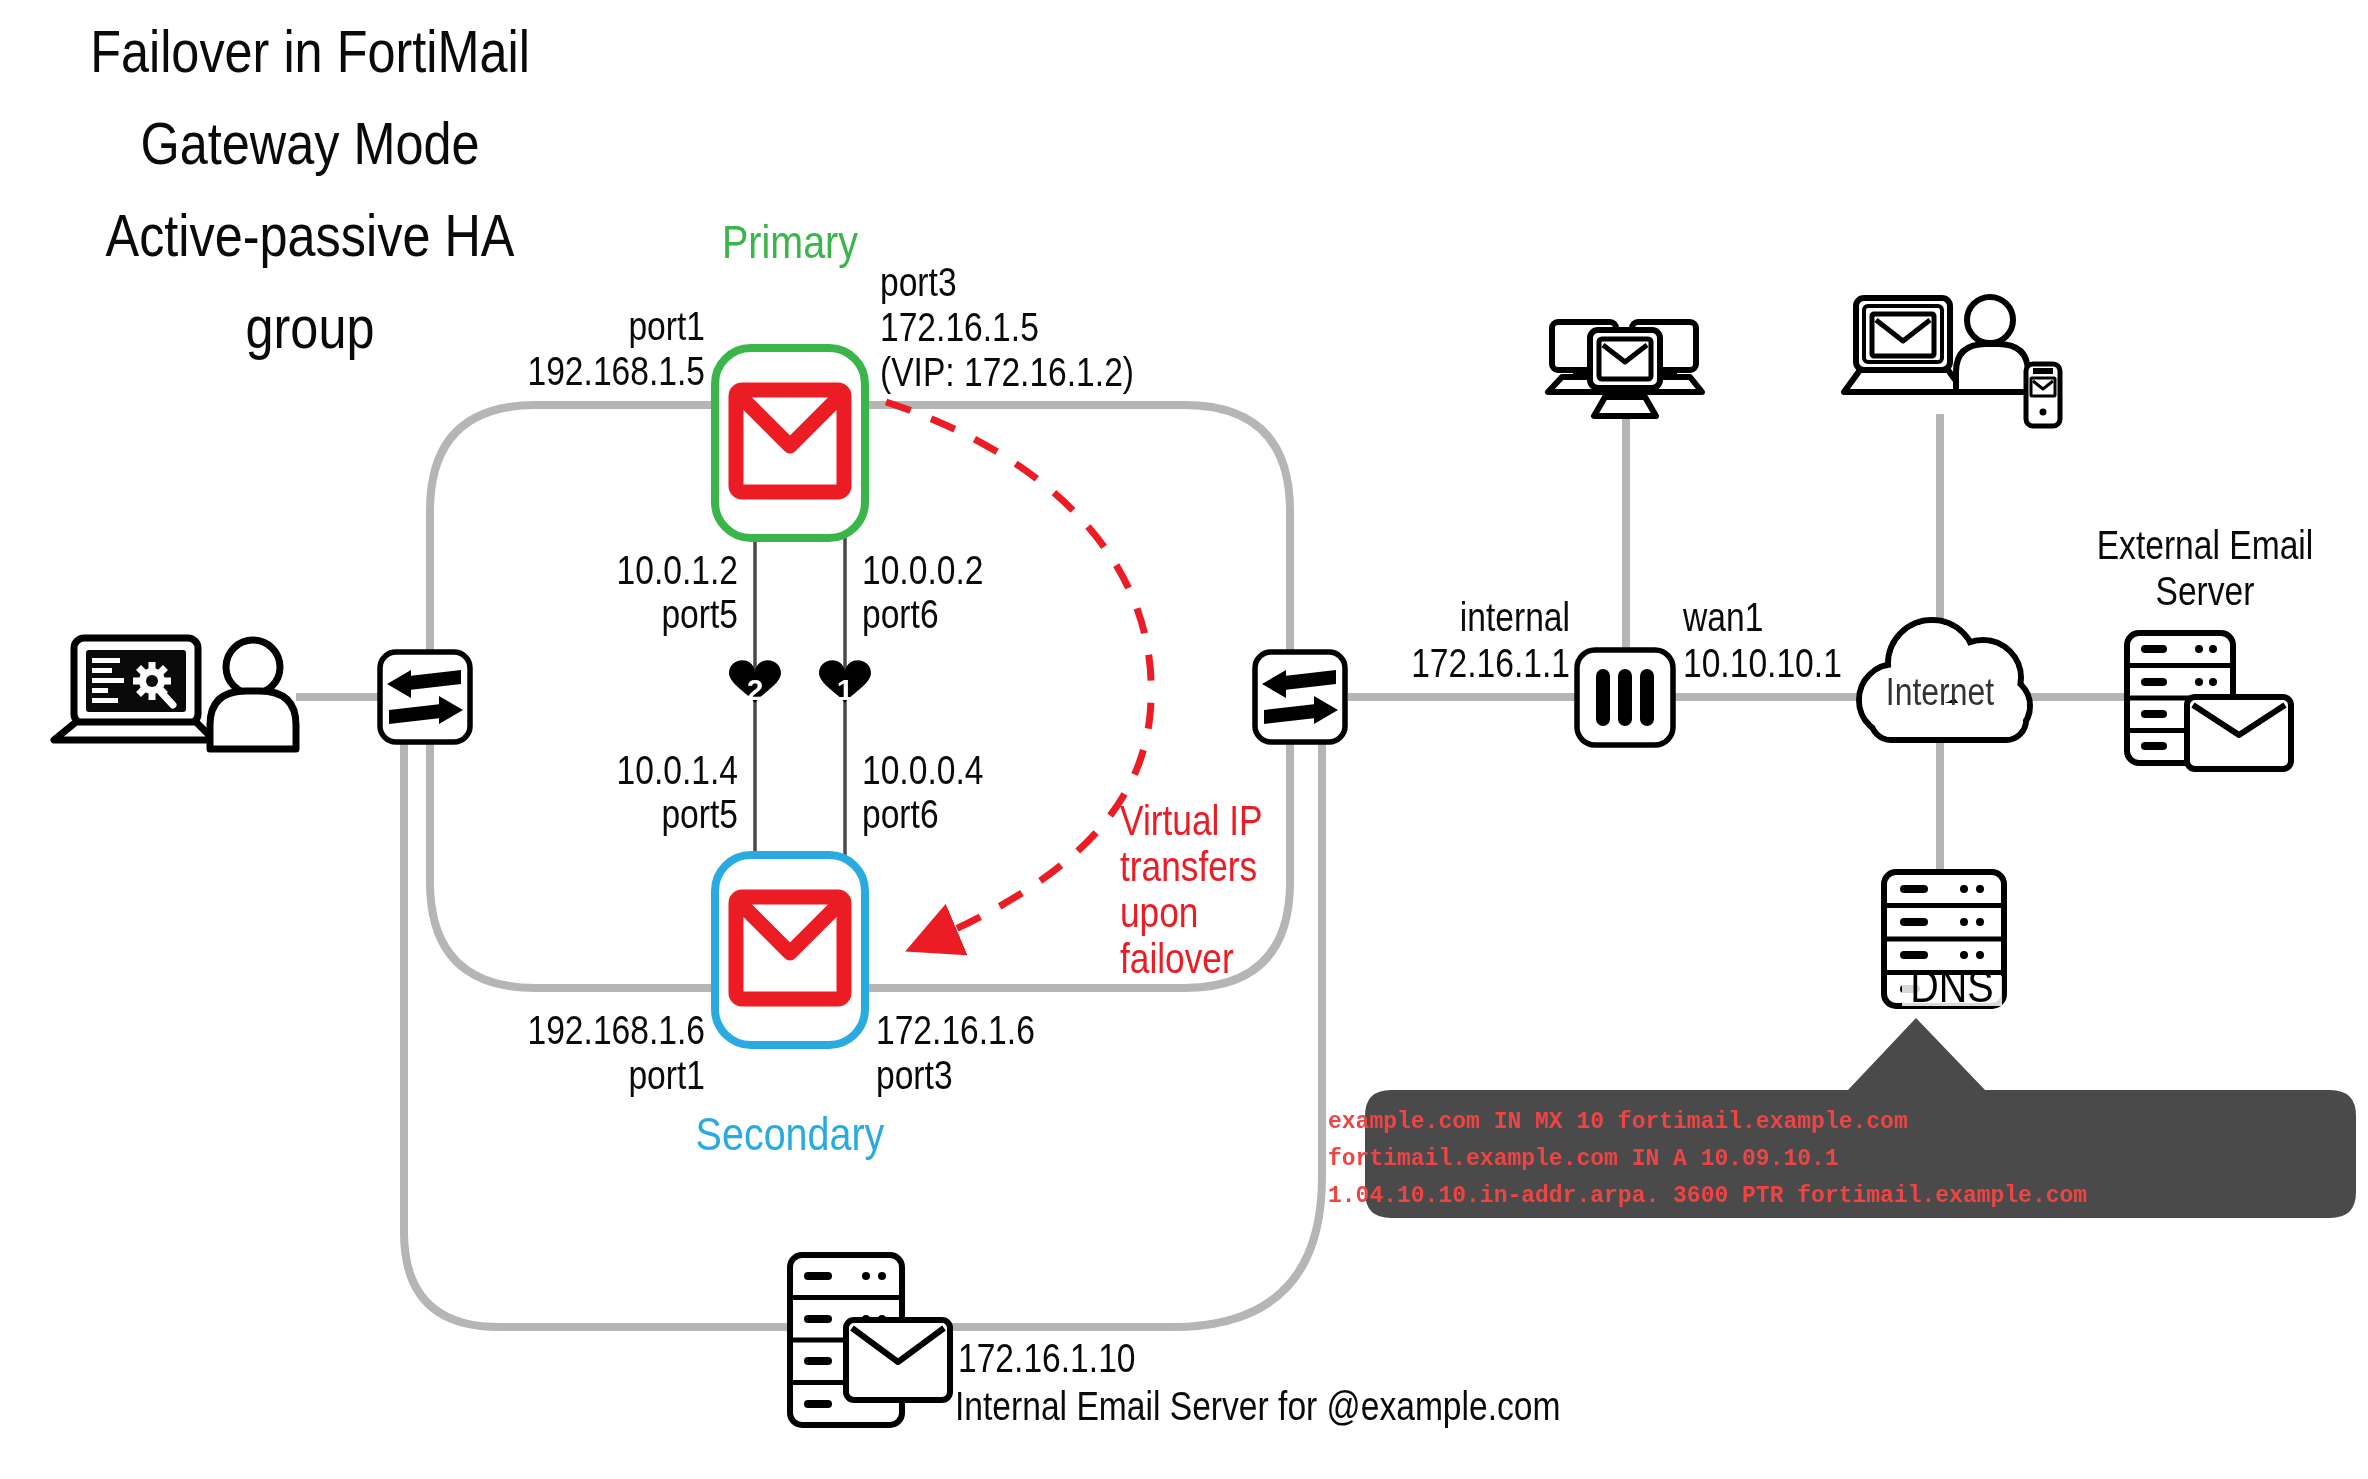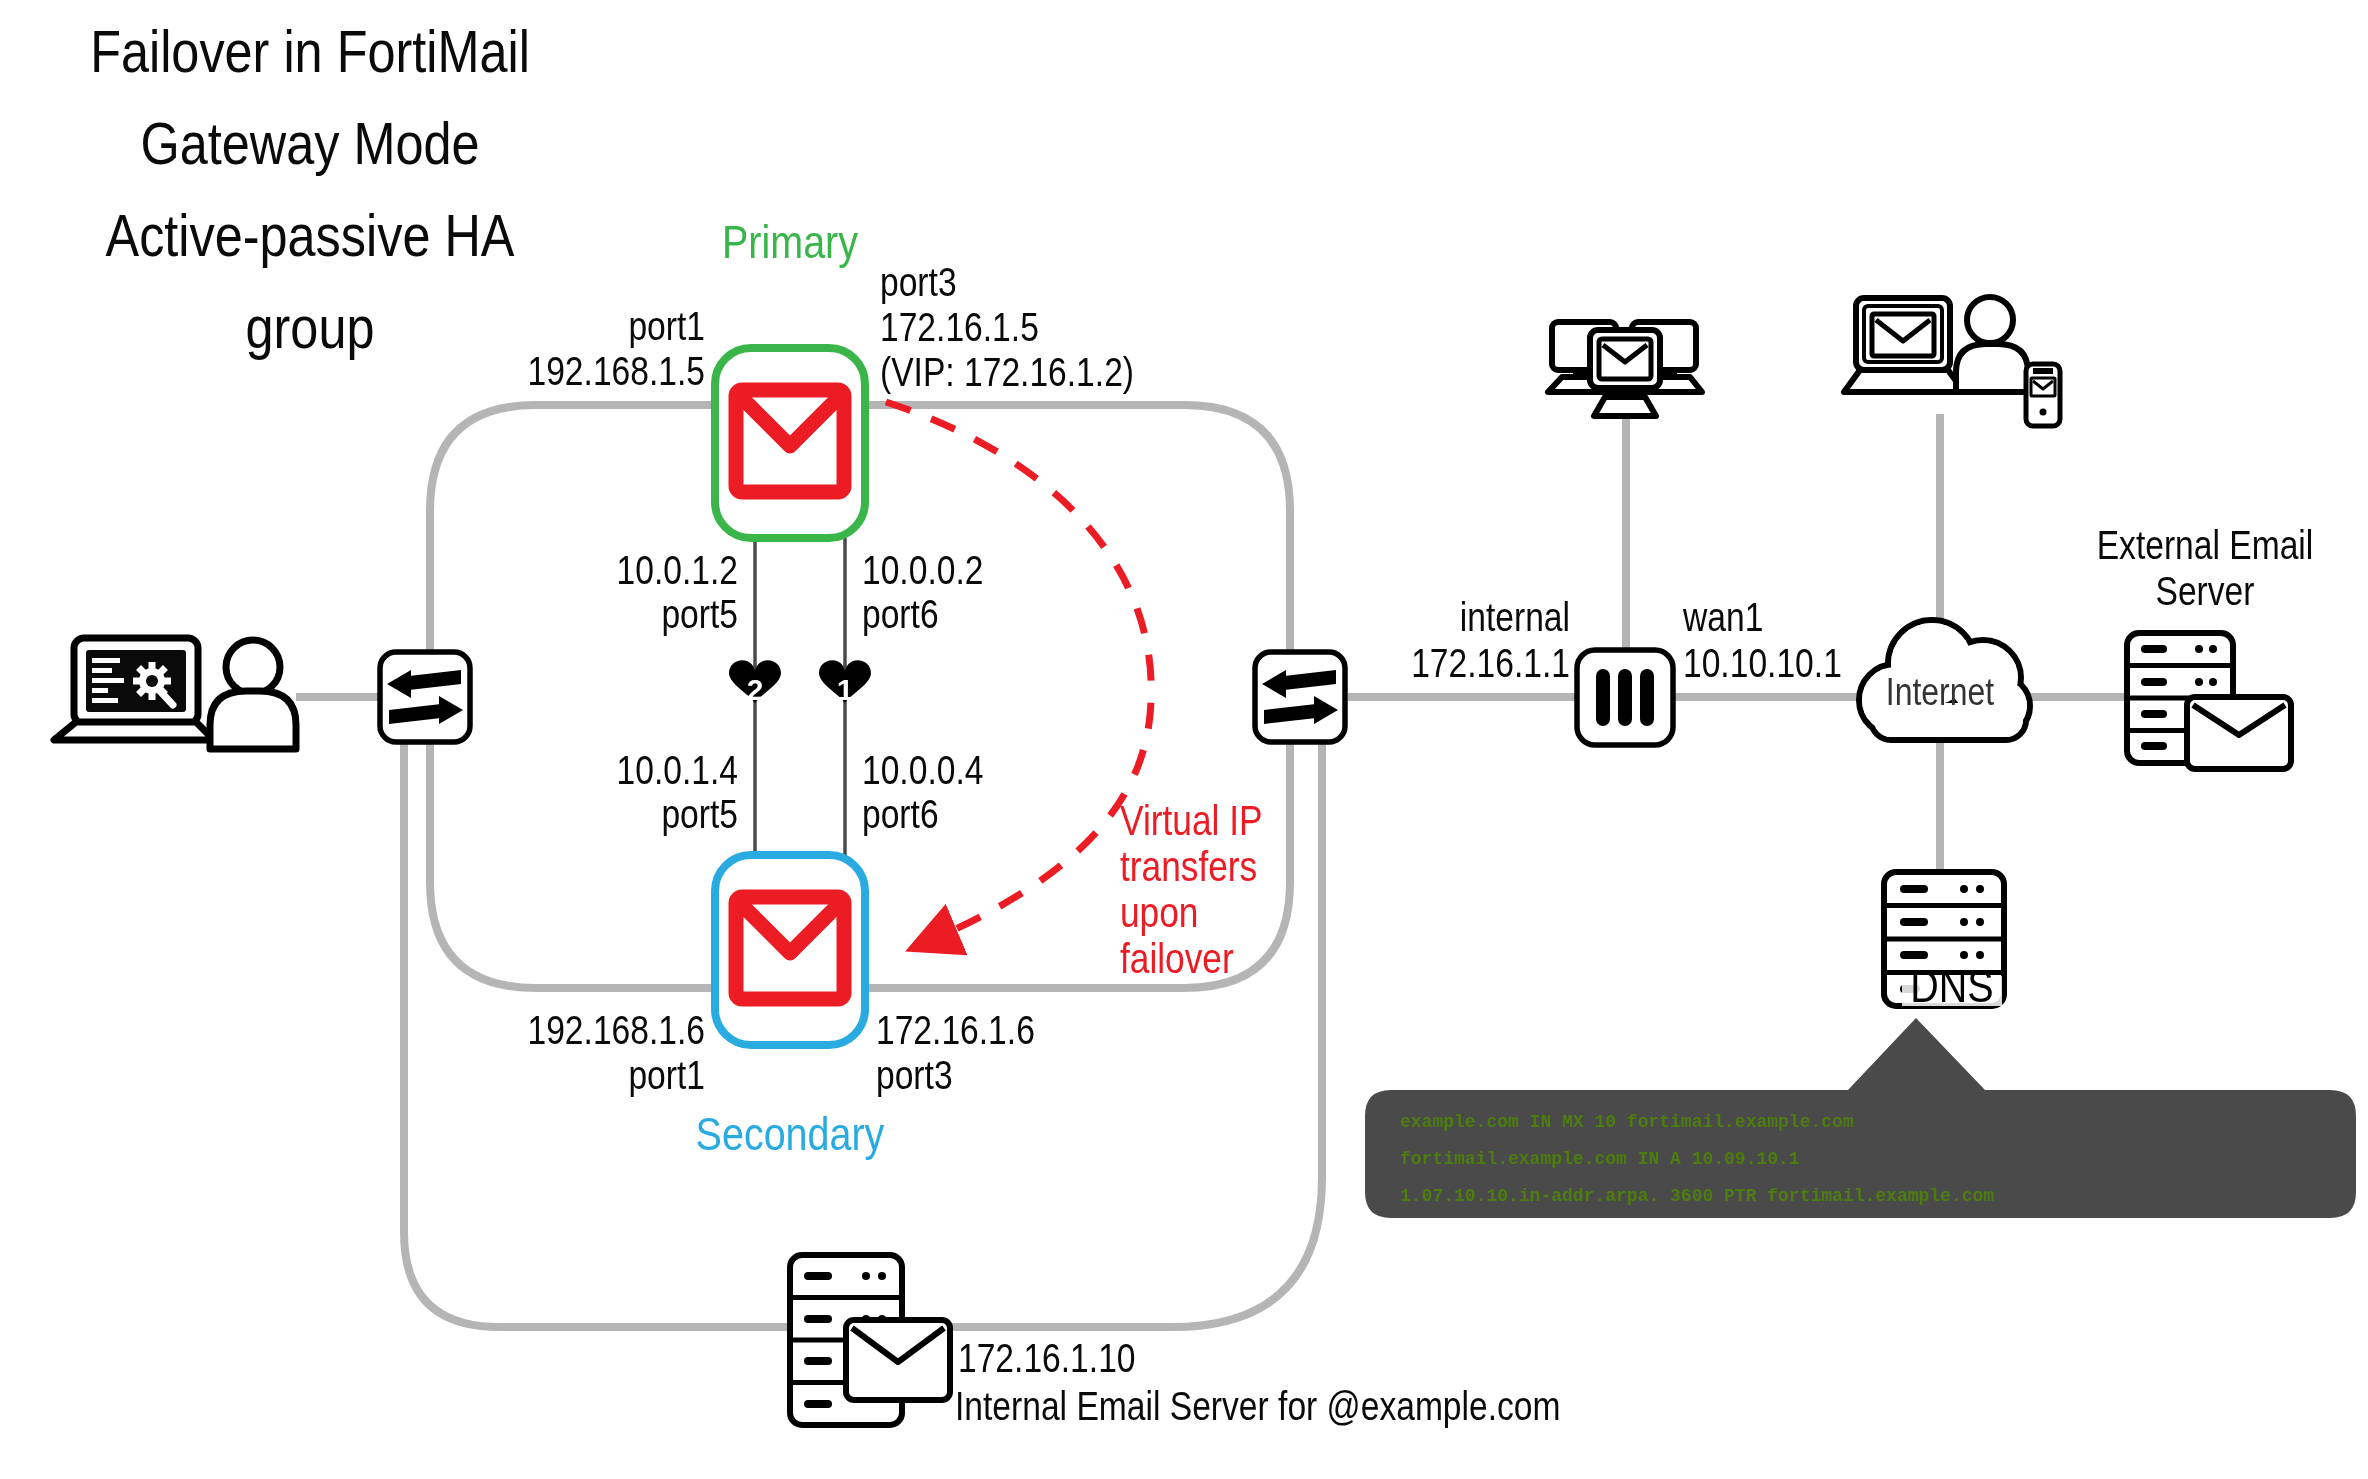--- a/index.html
+++ b/index.html
@@ -13,23 +13,23 @@
   .tl{text-align:left;transform:scaleX(0.84);transform-origin:0 0;}
   .title{left:0;top:6px;width:620px;font-size:60px;line-height:92px;color:#0a0a0a;}
   .primary-label{left:640px;top:216px;width:300px;font-size:47px;color:#39B54A;}
   .secondary-label{left:640px;top:1108px;width:300px;font-size:47px;color:#29ABE2;}
   .lbl{font-size:40px;line-height:45px;}
   .hb{font-size:40px;line-height:44px;}
   .heartnum{position:absolute;width:44px;text-align:center;font-size:30px;font-weight:bold;color:#ffffff;}
   .rednote{left:1120px;top:798px;width:250px;font-size:42px;line-height:46px;color:#EC1C24;}
   .internet{left:1840px;top:671px;width:200px;font-size:38px;color:#333333;}
   .dnslbl{left:1872px;top:960px;width:160px;font-size:47px;color:#000;}
-  .mono{position:absolute;left:1400px;top:1104px;width:950px;
-        font-family:"Liberation Mono",monospace;font-weight:bold;font-size:18px;
-        line-height:37px;color:#4d7c0f;}
+  .mono{position:absolute;left:1328px;top:1104px;width:950px;
+        font-family:"Liberation Mono",monospace;font-weight:bold;font-size:23px;
+        line-height:37px;color:#ef4444;}
   .mono div{white-space:pre;}
 </style>
 </head>
 <body>
 
 <div class="stage">
 
 <svg width="2368" height="1479" viewBox="0 0 2368 1479">
   <defs>
     <marker id="ah" markerWidth="8" markerHeight="8" refX="6" refY="4" orient="auto">
@@ -320,16 +320,16 @@
   <div>External Email</div>
   <div>Server</div>
 </div>
 
 <div class="t tl lbl" style="left:958px;top:1336px;width:400px;">172.16.1.10</div>
 <div class="t tl lbl" style="left:955px;top:1384px;width:760px;">Internal Email Server for @example.com</div>
 
 <div class="mono">
   <div>example.com IN MX 10 fortimail.example.com</div>
   <div>fortimail.example.com IN A 10.09.10.1</div>
-  <div>1.07.10.10.in-addr.arpa. 3600 PTR fortimail.example.com</div>
+  <div>1.04.10.10.in-addr.arpa. 3600 PTR fortimail.example.com</div>
 </div>
 
 </div>
 
 </body></html>

